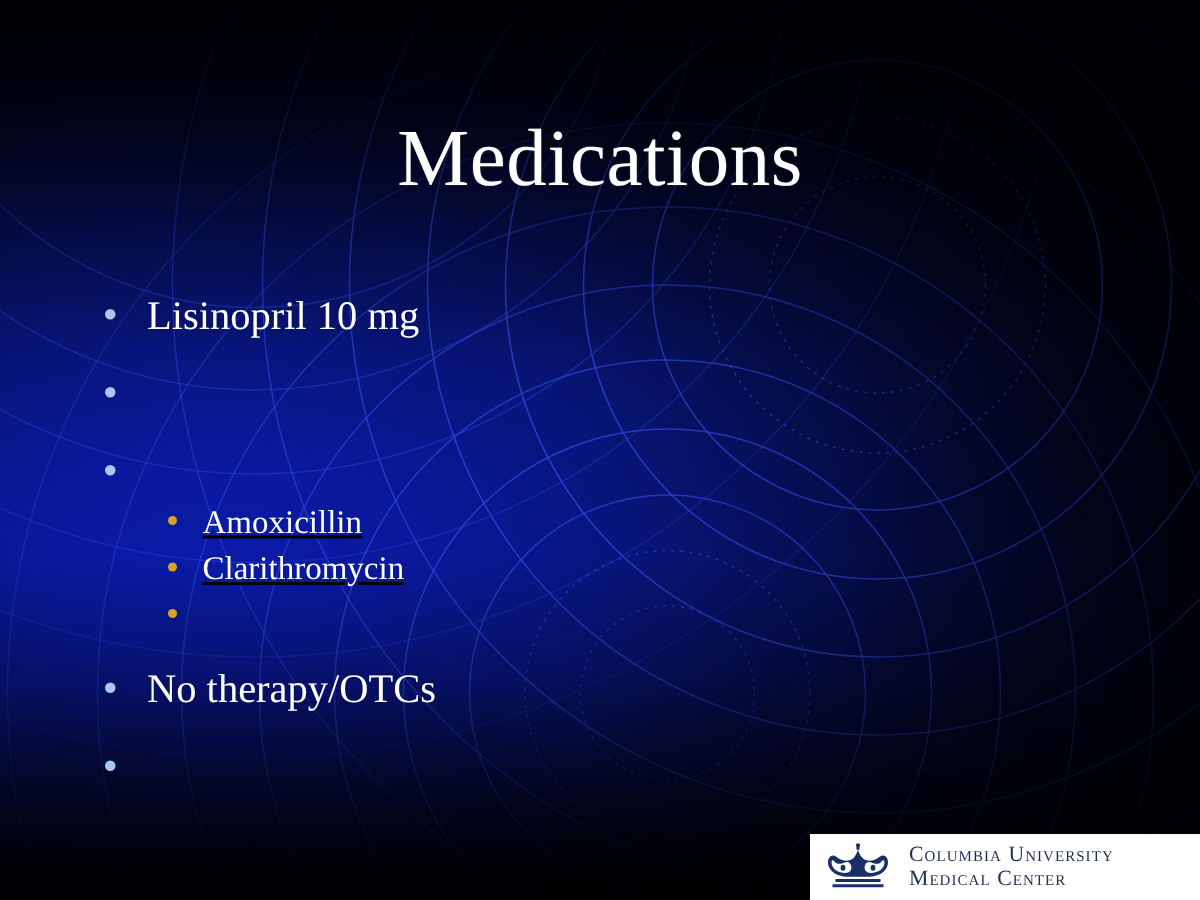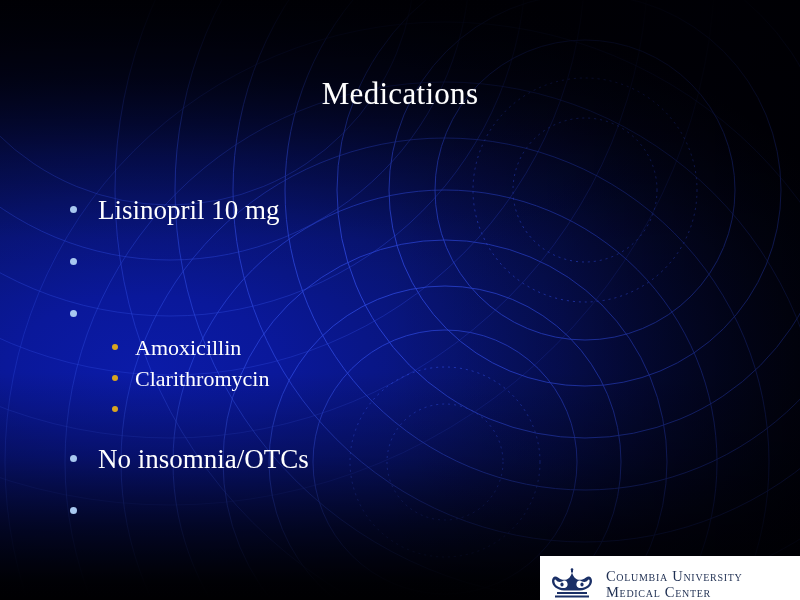--- a/index.html
+++ b/index.html
@@ -72,21 +72,21 @@
     inset: 0;
   }
 
   .slide-title {
     position: absolute;
     left: 0;
     right: 0;
     top: 78px;
     text-align: center;
     color: #ffffff;
-    font-size: 31px;
+    font-size: 54px;
     line-height: 1.0;
     letter-spacing: 0.3px;
     font-weight: normal;
     margin: 0;
     text-shadow: 0 0 1px rgba(255,255,255,0.25);
   }
 
   .body-list {
     position: absolute;
     left: 62px;
@@ -116,20 +116,21 @@
   .lvl1 .txt {
     color: #ffffff;
     font-size: 27px;
     line-height: 36px;
     white-space: nowrap;
   }
 
   
   .lvl2 {
     min-height: 31px;
+    text-decoration: underline;
   }
   .lvl2 .dot {
     flex: 0 0 auto;
     width: 6px;
     height: 6px;
     border-radius: 50%;
     background: #d9a520;
     margin: 12px 17px 0 50px;
   }
   .lvl2 .txt {
@@ -143,21 +144,21 @@
 
   
   .logo {
     position: absolute;
     left: 540px;
     top: 556px;
     width: 260px;
     height: 44px;
     background: #ffffff;
     display: flex;
-    align-items: flex-end;
+    align-items: center;
     overflow: hidden;
   }
   .logo-crown {
     flex: 0 0 auto;
     margin-left: 10px;
     margin-right: 12px;
     width: 44px;
     height: 32px;
   }
   .logo-crown svg { display: block; }
@@ -248,21 +249,21 @@
         <span class="txt">Clarithromycin</span>
       </div>
 
       <div class="bullet-row lvl2">
         <span class="dot" style="background: rgb(217, 165, 32);"></span>
       </div>
 
 
       <div class="bullet-row lvl1">
         <span class="dot" style="background: rgb(168, 200, 240);"></span>
-        <span class="txt">No insomnia/OTCs</span>
+        <span class="txt">No therapy/OTCs</span>
       </div>
 
       <div class="bullet-row lvl1">
         <span class="dot" style="background: rgb(168, 200, 240);"></span>
       </div>
 
     </div>
   </div>
 
   <div class="logo">

